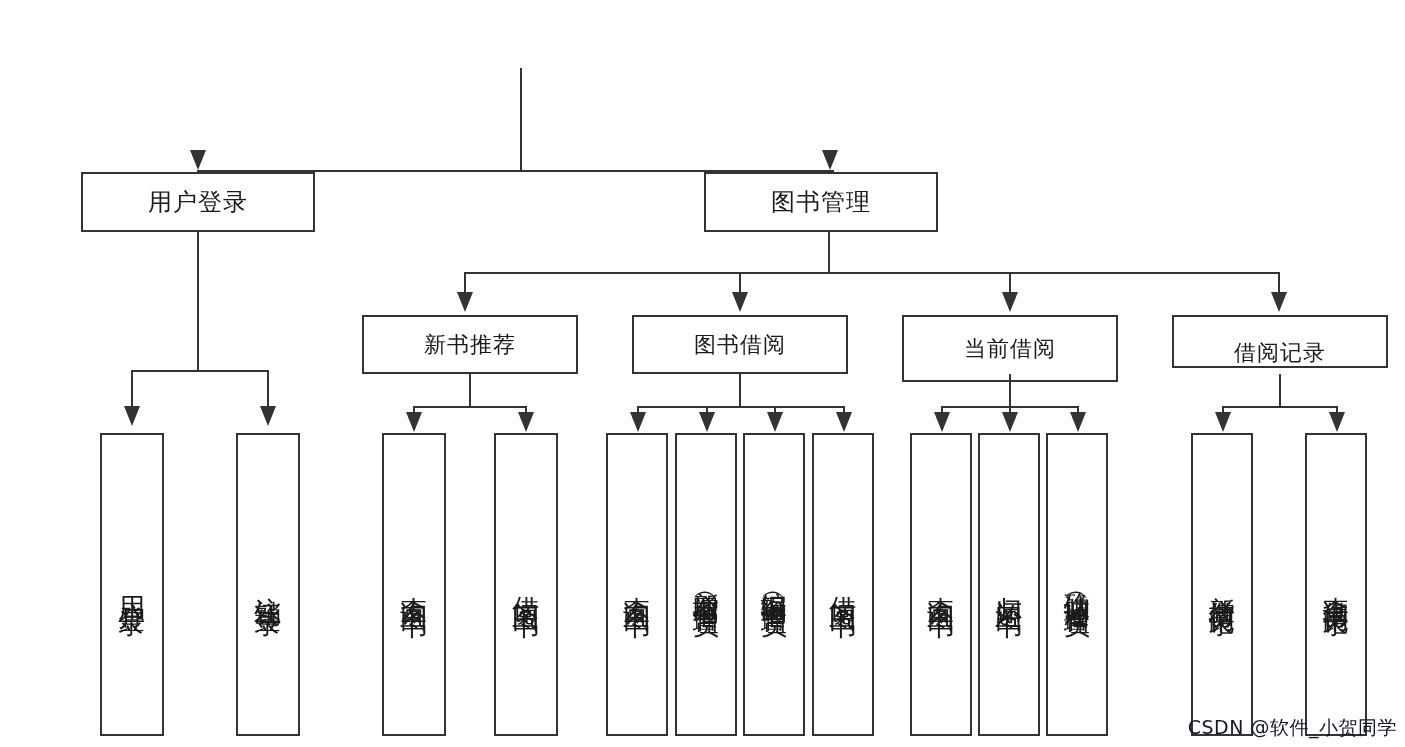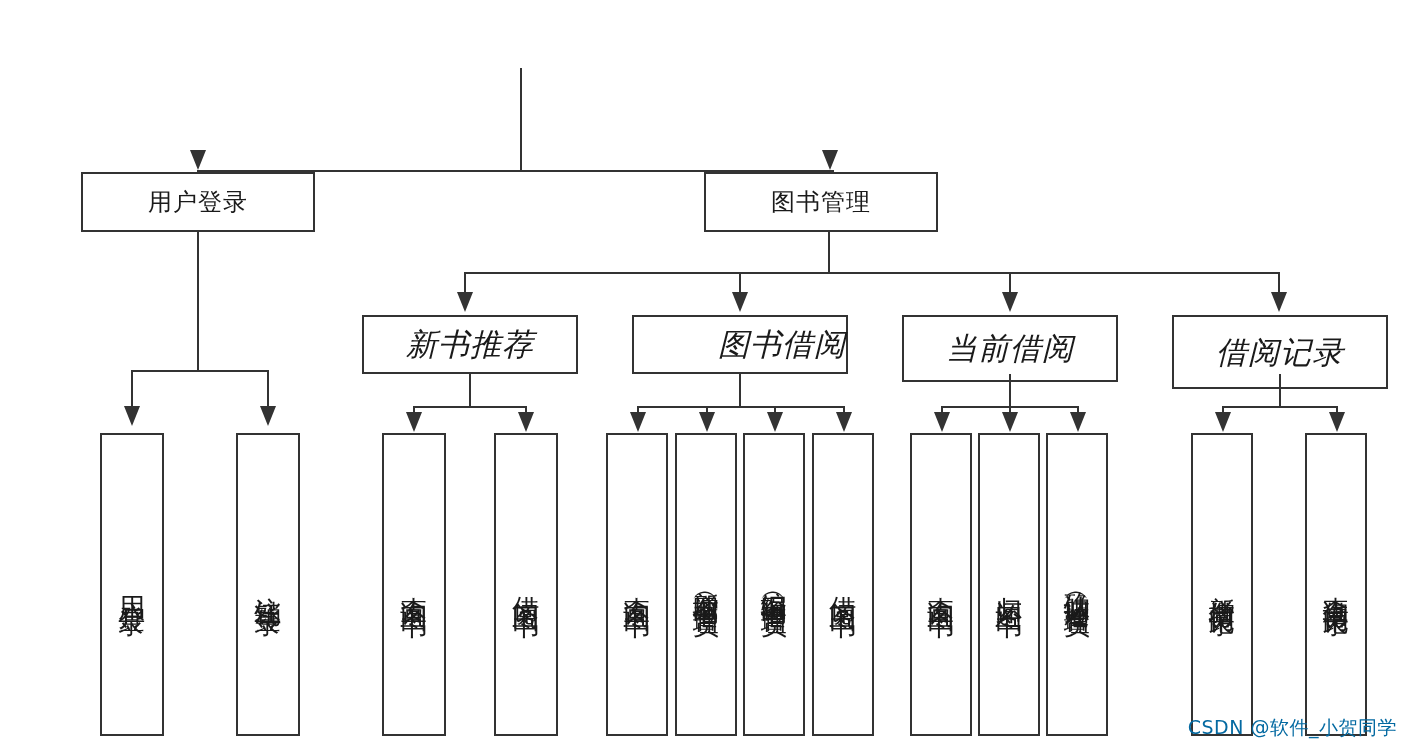--- a/index.html
+++ b/index.html
@@ -30,21 +30,21 @@
   .node .label {
     display: block;
     text-align: center;
     line-height: 1.18;
     white-space: nowrap;
   }
   
   .node.level-root .label { font-size: 25px; letter-spacing: 1px; }
   
   .node.level-1 .label { font-size: 24px; letter-spacing: 1px; }
-  .node.level-2 .label { font-size: 31px; letter-spacing: 1px; font-style: italic; }
+  .node.level-2 .label { font-size: 22px; letter-spacing: 1px; }
   
   .node.leaf {
     align-items: center;
     justify-content: center;
   }
   .node.leaf .label {
     writing-mode: vertical-rl;
     text-orientation: upright;
     font-size: 27px;
     line-height: 1.02;
@@ -66,21 +66,21 @@
     width: 0;
     height: 0;
     border-left: 8px solid transparent;
     border-right: 8px solid transparent;
     border-top: 20px solid #333333;
   }
   .watermark {
     position: absolute;
     right: 8px;
     bottom: 6px;
-    color: #0369a1;
+    color: #0f172a;
     font-size: 19px;
     letter-spacing: 0.5px;
     white-space: nowrap;
   }
 </style>
 </head>
 <body>
 
 <div id="canvas">
 
@@ -114,27 +114,27 @@
   <div class="edge v" style="left:1009px; top:272px; width:2px; height:22px;"></div>
   <div class="edge v" style="left:1278px; top:272px; width:2px; height:22px;"></div>
   <div class="arrow" style="left:457px; top:292px;"></div>
   <div class="arrow" style="left:732px; top:292px;"></div>
   <div class="arrow" style="left:1002px; top:292px;"></div>
   <div class="arrow" style="left:1271px; top:292px;"></div>
 
   <div class="node level-2" style="left:362px; top:315px; width:216px; height:59px;">
     <span class="label">新书推荐</span>
   </div>
-  <div class="node level-2" style="left:632px; top:315px; width:216px; height:59px;justify-content:flex-end;">
+  <div class="node level-2" style="left:632px; top:315px; width:216px; height:59px;">
     <span class="label">图书借阅</span>
   </div>
   <div class="node level-2" style="left:902px; top:315px; width:216px; height:67px;">
     <span class="label">当前借阅</span>
   </div>
-  <div class="node level-2" style="left:1172px; top:315px; width:216px; height:74px;">
+  <div class="node level-2" style="left:1172px; top:315px; width:216px; height:53px;align-items:flex-end;">
     <span class="label">借阅记录</span>
   </div>
 
   <div class="edge v" style="left:469px; top:374px; width:2px; height:34px;"></div>
   <div class="edge h" style="left:413px; top:406px; width:114px; height:2px;"></div>
   <div class="edge v" style="left:413px; top:406px; width:2px; height:12px;"></div>
   <div class="edge v" style="left:525px; top:406px; width:2px; height:12px;"></div>
   <div class="arrow" style="left:406px; top:412px;"></div>
   <div class="arrow" style="left:518px; top:412px;"></div>
 

